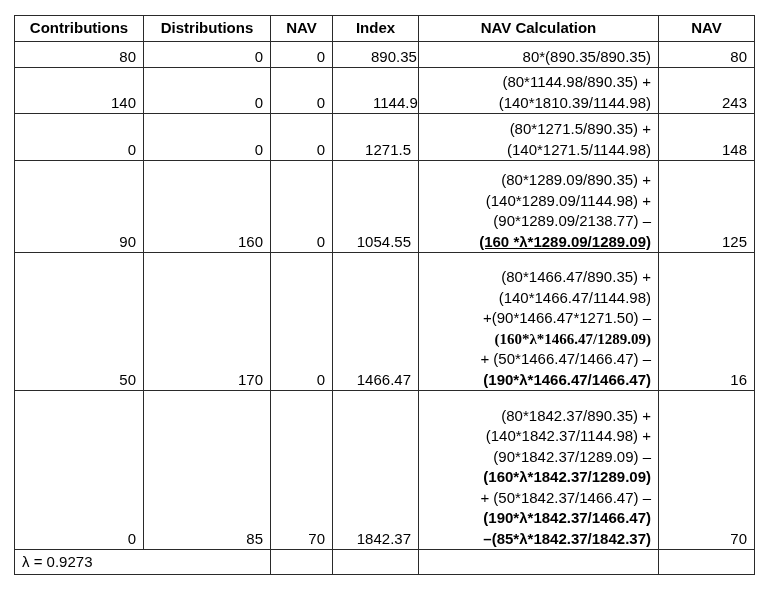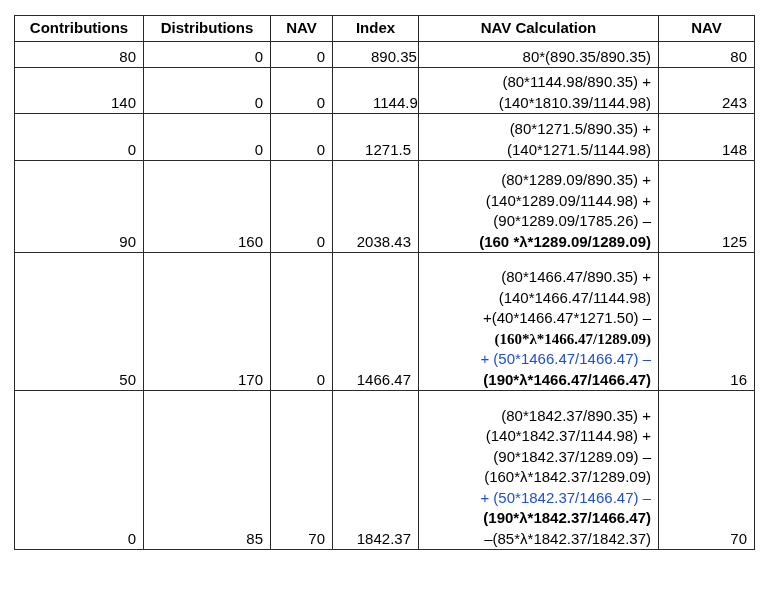--- a/index.html
+++ b/index.html
@@ -6,21 +6,21 @@
   body { width:768px; height:595px; position:relative; overflow:hidden;
          font-family:"Liberation Sans", sans-serif; color:#000; }
   table { position:absolute; left:14px; top:15px; border-collapse:collapse;
           table-layout:fixed; width:740px; }
   td, th { border:1.5px solid #2a2a2a; padding:0 7px; font-size:15px; line-height:20.5px;
            vertical-align:bottom; overflow:hidden; }
   th { font-weight:bold; text-align:center; height:25px; vertical-align:middle; font-size:15px;margin-top:24px; }
   td.num { text-align:right; }
   td.calc { text-align:right; white-space:nowrap; padding-left:6px; }
   .line { display:block; }
-  .line.alt { color:#1d4ed8; }
+  .line.alt { color:#000000; }
   col.c1 { width:129px; } col.c2 { width:127px; } col.c3 { width:62px; }
   col.c4 { width:86px; } col.c5 { width:240px; } col.c6 { width:96px; }
   tr.r1 td { height:25px;padding-left:38px; } tr.r2 td { height:45px;padding-left:40px; } tr.r3 td { height:46px; }
   tr.r4 td { height:91px; } tr.r5 td { height:137px; } tr.r6 td { height:158px; }
   tr.rl td { height:24px; vertical-align:middle; }
 </style>
 </head>
 <body>
 
 <table>
@@ -72,54 +72,61 @@
       <td class="calc">
           <span class="line">(80*1271.5/890.35) +</span>
           <span class="line">(140*1271.5/1144.98)</span>
         </td>
       <td class="num">148</td>
     </tr>
     <tr class="r4">
       <td class="num">90</td>
       <td class="num">160</td>
       <td class="num">0</td>
-      <td class="num">2038.43</td>
+      <td class="num">1054.55</td>
       <td class="calc">
           <span class="line">(80*1289.09/890.35) +</span>
           <span class="line">(140*1289.09/1144.98) +</span>
-          <span class="line">(90*1289.09/1785.26) –</span>
-          <span class="line" style="font-weight: bold;">(160 *λ*1289.09/1289.09)</span>
+          <span class="line">(90*1289.09/2138.77) –</span>
+          <span class="line" style="font-weight: bold; text-decoration: underline;">(160 *λ*1289.09/1289.09)</span>
         </td>
       <td class="num">125</td>
     </tr>
     <tr class="r5">
       <td class="num">50</td>
       <td class="num">170</td>
       <td class="num">0</td>
       <td class="num">1466.47</td>
       <td class="calc">
           <span class="line">(80*1466.47/890.35) +</span>
           <span class="line">(140*1466.47/1144.98)</span>
-          <span class="line">+(40*1466.47*1271.50) –</span>
+          <span class="line">+(90*1466.47*1271.50) –</span>
           <span class="line" style="font-weight: bold; font-family: Liberation Serif, serif;">(160*λ*1466.47/1289.09)</span>
           <span class="line alt">+ (50*1466.47/1466.47) –</span>
           <span class="line" style="font-weight: bold;">(190*λ*1466.47/1466.47)</span>
         </td>
       <td class="num">16</td>
     </tr>
     <tr class="r6">
       <td class="num">0</td>
       <td class="num">85</td>
       <td class="num">70</td>
       <td class="num">1842.37</td>
       <td class="calc">
           <span class="line">(80*1842.37/890.35) +</span>
           <span class="line">(140*1842.37/1144.98) +</span>
           <span class="line">(90*1842.37/1289.09) –</span>
-          <span class="line" style="font-weight: normal; margin-left: 16px;">(160*λ*1842.37/1289.09)</span>
+          <span class="line" style="font-weight: bold; margin-left: 16px;">(160*λ*1842.37/1289.09)</span>
           <span class="line alt">+ (50*1842.37/1466.47) –</span>
           <span class="line" style="font-weight: bold;">(190*λ*1842.37/1466.47)</span>
-          <span class="line" style="font-weight: normal;">–(85*λ*1842.37/1842.37)</span>
+          <span class="line" style="font-weight: bold;">–(85*λ*1842.37/1842.37)</span>
         </td>
       <td class="num">70</td>
+    </tr>
+    <tr class="rl">
+      <td colspan="2">λ = 0.9273</td>
+      <td></td>
+      <td></td>
+      <td></td>
+      <td></td>
     </tr>
   </tbody>
 </table>
 
 </body></html>

